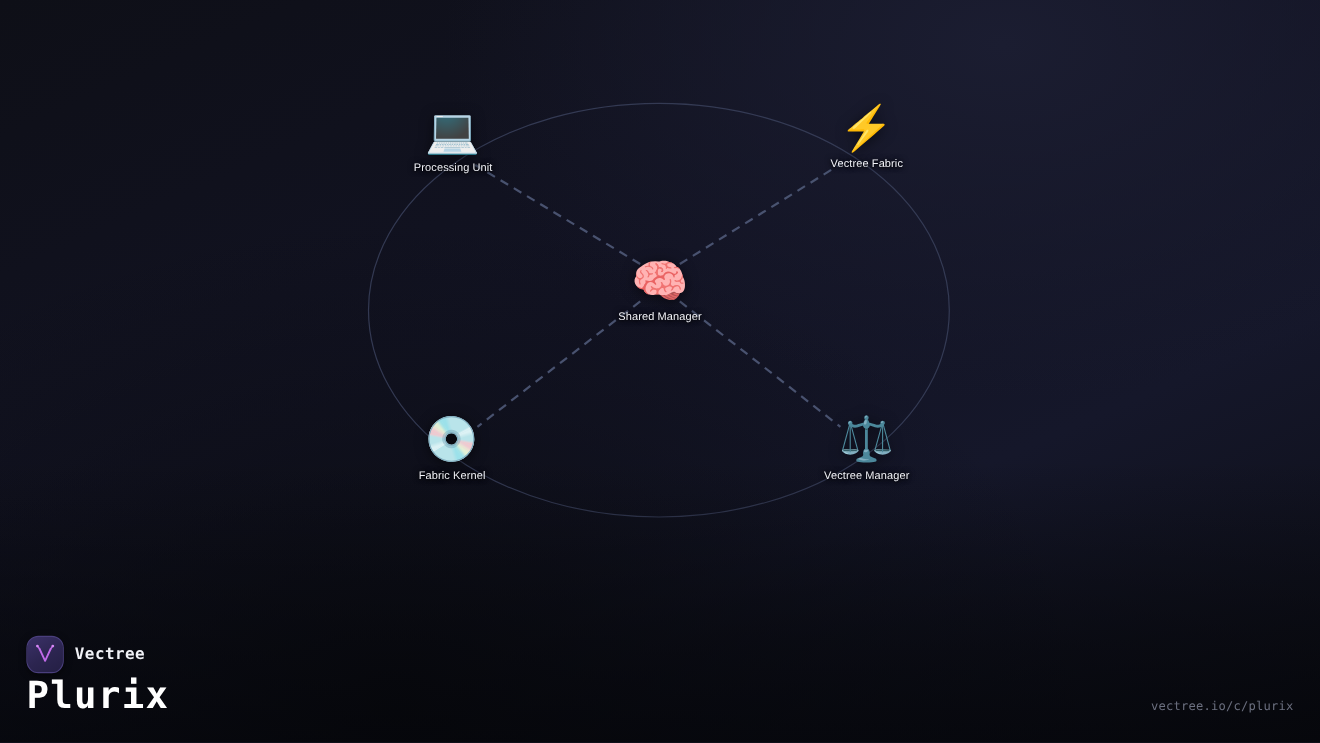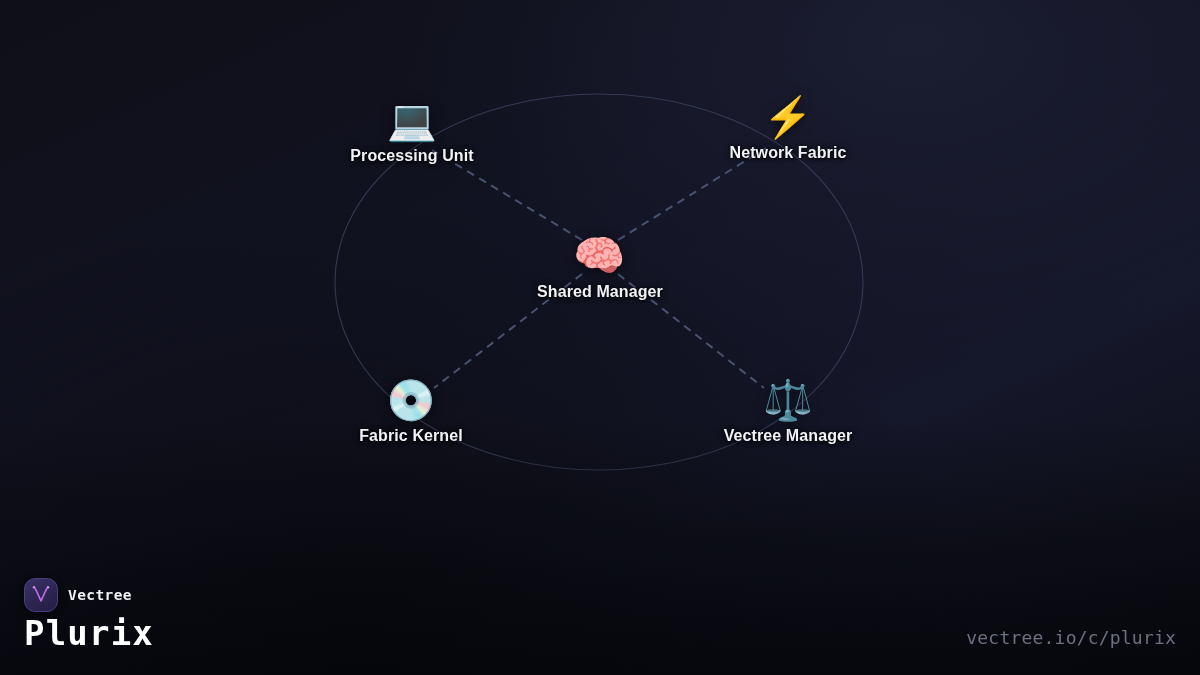--- a/index.html
+++ b/index.html
@@ -57,22 +57,22 @@
     font-size: 40px;
     line-height: 46px;
     height: 46px;
     display: block;
     filter: drop-shadow(0 2px 6px rgba(0,0,0,0.55));
   }
 
   .node-label {
     display: block;
     margin-top: 4px;
-    font-size: 16px;
-    font-weight: bold;
+    font-size: 10px;
+    font-weight: normal;
     color: #f2f3f8;
     letter-spacing: 0.1px;
     text-shadow: 0 1px 3px rgba(0,0,0,0.9), 0 0 6px rgba(0,0,0,0.8);
     white-space: nowrap;
   }
 
   .node.center .node-icon { font-size: 42px; }
 
   
   #footer {
@@ -125,21 +125,21 @@
     letter-spacing: 1.2px;
     line-height: 40px;
     text-align: right;
   }
 
   #footer-url {
     position: absolute;
     right: 24px;
     bottom: 27px;
     font-family: "DejaVu Sans Mono", "Liberation Mono", monospace;
-    font-size: 18px;
+    font-size: 11px;
     color: #6c7080;
     letter-spacing: 0.2px;
     margin-left: 10px;
   }
 </style>
 </head>
 <body>
 
 <div id="canvas">
 
@@ -162,21 +162,21 @@
       <span class="node-label">Shared Manager</span>
     </div>
 
     <div class="node" style="left:412px; top:97px;">
       <span class="node-icon">💻</span>
       <span class="node-label">Processing Unit</span>
     </div>
 
     <div class="node" style="left:788px; top:94px;">
       <span class="node-icon">⚡</span>
-      <span class="node-label">Network Fabric</span>
+      <span class="node-label">Vectree Fabric</span>
     </div>
 
     <div class="node" style="left:411px; top:377px;">
       <span class="node-icon">💿</span>
       <span class="node-label">Fabric Kernel</span>
     </div>
 
     <div class="node" style="left:788px; top:377px;">
       <span class="node-icon">⚖️</span>
       <span class="node-label">Vectree Manager</span>

